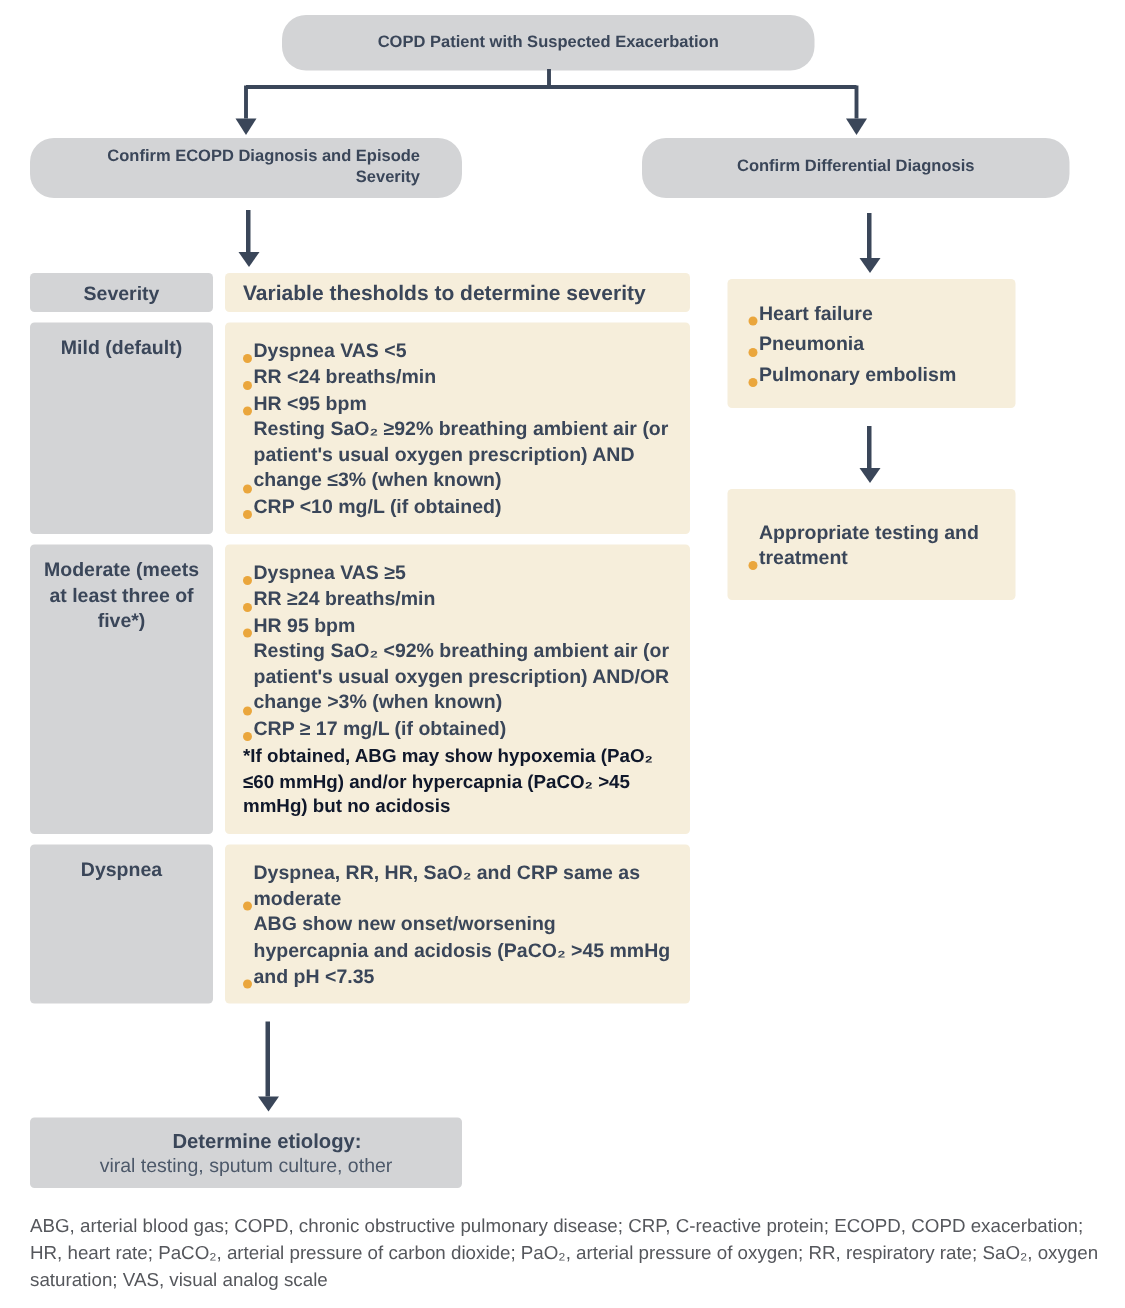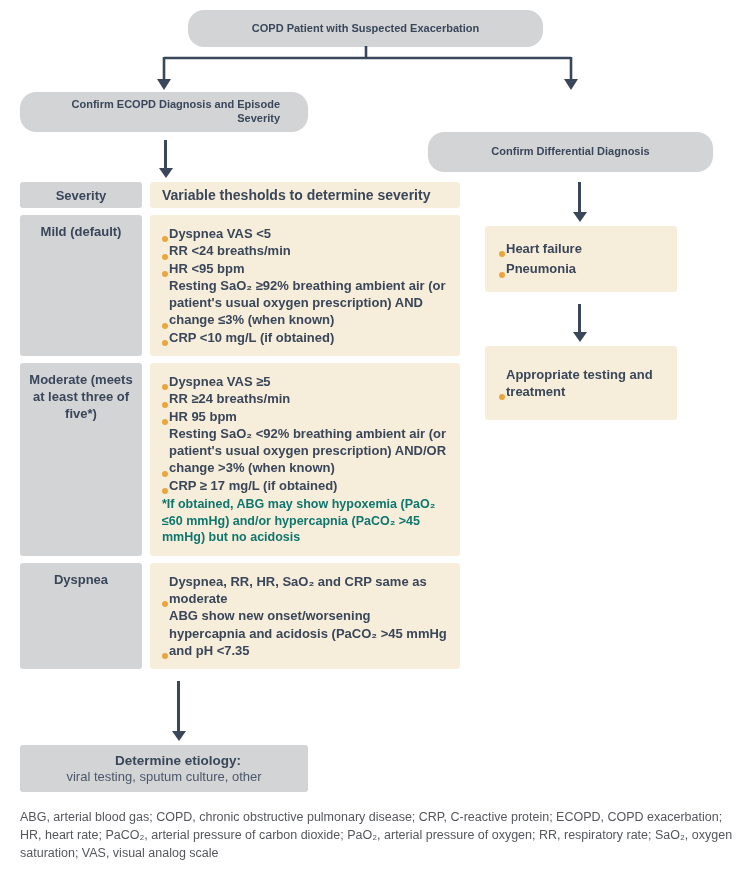--- a/index.html
+++ b/index.html
@@ -17,21 +17,21 @@
               display:flex; align-items:center; justify-content:center; padding:0 12px; }
 
   
   .connector { position:absolute; left:0; top:46px; width:750px; height:50px; }
 
   
   .col-left  { position:absolute; left:20px;  top:92px; width:440px; display:flex; flex-direction:column; align-items:flex-start; }
   .col-right { position:absolute; left:428px; top:92px; width:285px; display:flex; flex-direction:column; align-items:flex-start; }
 
   .branch-header { width:288px; min-height:40px; display:flex; align-items:center; justify-content:center; padding:6px 28px; }
-  .branch-header.right { width:285px; padding:6px 7px;margin-top:40px; }
+  .branch-header.right { width:285px; padding:6px 7px; }
 
   
   .v-arrow { position:relative; width:3px; background:#3a4659; }
   .v-arrow::after { content:""; position:absolute; left:50%; bottom:-10px; transform:translateX(-50%);
                     width:0; height:0; border-left:7px solid transparent; border-right:7px solid transparent;
                     border-top:10px solid #3a4659; }
 
   .arrow-l1 { margin:8px 0 14px 144px; height:28px; }
   .arrow-l2 { margin:12px 0 14px 157px; height:50px; }
   .arrow-r1 { margin:10px 0 14px 150px; height:30px; }
@@ -40,21 +40,21 @@
   
   .sev-table { display:grid; grid-template-columns:122px 310px; gap:7px 8px; }
   .sev-head-l { display:flex; align-items:center; justify-content:center; height:26px; font-weight:bold; font-size:13px; }
   .sev-head-r { display:flex; align-items:center; height:26px; padding:0 12px; font-weight:bold; font-size:14px; }
   .sev-label  { padding:9px 6px; text-align:center; font-weight:bold; font-size:13px; line-height:1.3; }
   .sev-crit   { padding:10px 12px 10px 12px; }
 
   .bullet-item { display:flex; gap:1px; align-items:flex-end; }
   .dot { flex:0 0 6px; width:6px; height:6px; border-radius:50%; background:#eaa63c; margin-top:6px; }
   .bullet-text { font-weight:bold; font-size:13px; line-height:1.33; color:#3a4659; }
-  .note-text   { font-weight:bold; font-size:12.5px; line-height:1.33; color:#0f766e; margin-top:2px; }
+  .note-text   { font-weight:bold; font-size:12.5px; line-height:1.33; color:#0f172a; margin-top:2px; }
 
   
   .etiology { width:288px; padding:8px 10px; display:flex; flex-direction:column; align-items:center; justify-content:center; }
   .etiology .t1 { font-weight:bold; font-size:13.5px;margin-left:28px; }
   .etiology .t2 { font-size:13px; color:#4c5869; margin-top:1px; }
 
   
   .diff-box   { margin-left:57px; width:192px; padding:14px 14px; display:flex; flex-direction:column; gap:3px; }
   .action-box { margin-left:57px; width:192px; padding:20px 14px; }
 
@@ -167,20 +167,24 @@
 
     <div class="diff-box box-cream">
       <div class="bullet-item">
         <span class="dot"></span>
         <span class="bullet-text">Heart failure</span>
       </div>
       <div class="bullet-item">
         <span class="dot"></span>
         <span class="bullet-text">Pneumonia</span>
       </div>
+      <div class="bullet-item">
+        <span class="dot"></span>
+        <span class="bullet-text">Pulmonary embolism</span>
+      </div>
     </div>
 
     <div class="v-arrow arrow-r2"></div>
 
     <div class="action-box box-cream">
       <div class="bullet-item">
         <span class="dot"></span>
         <span class="bullet-text">Appropriate testing and treatment</span>
       </div>
     </div>

